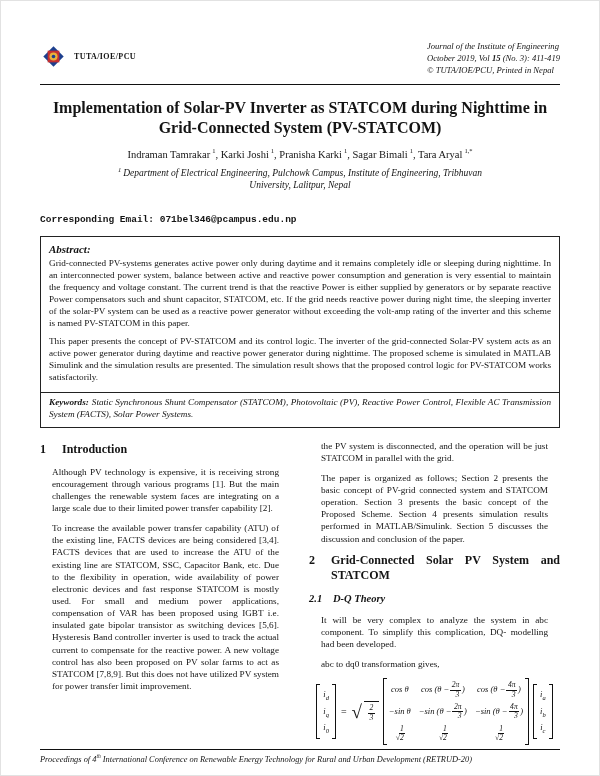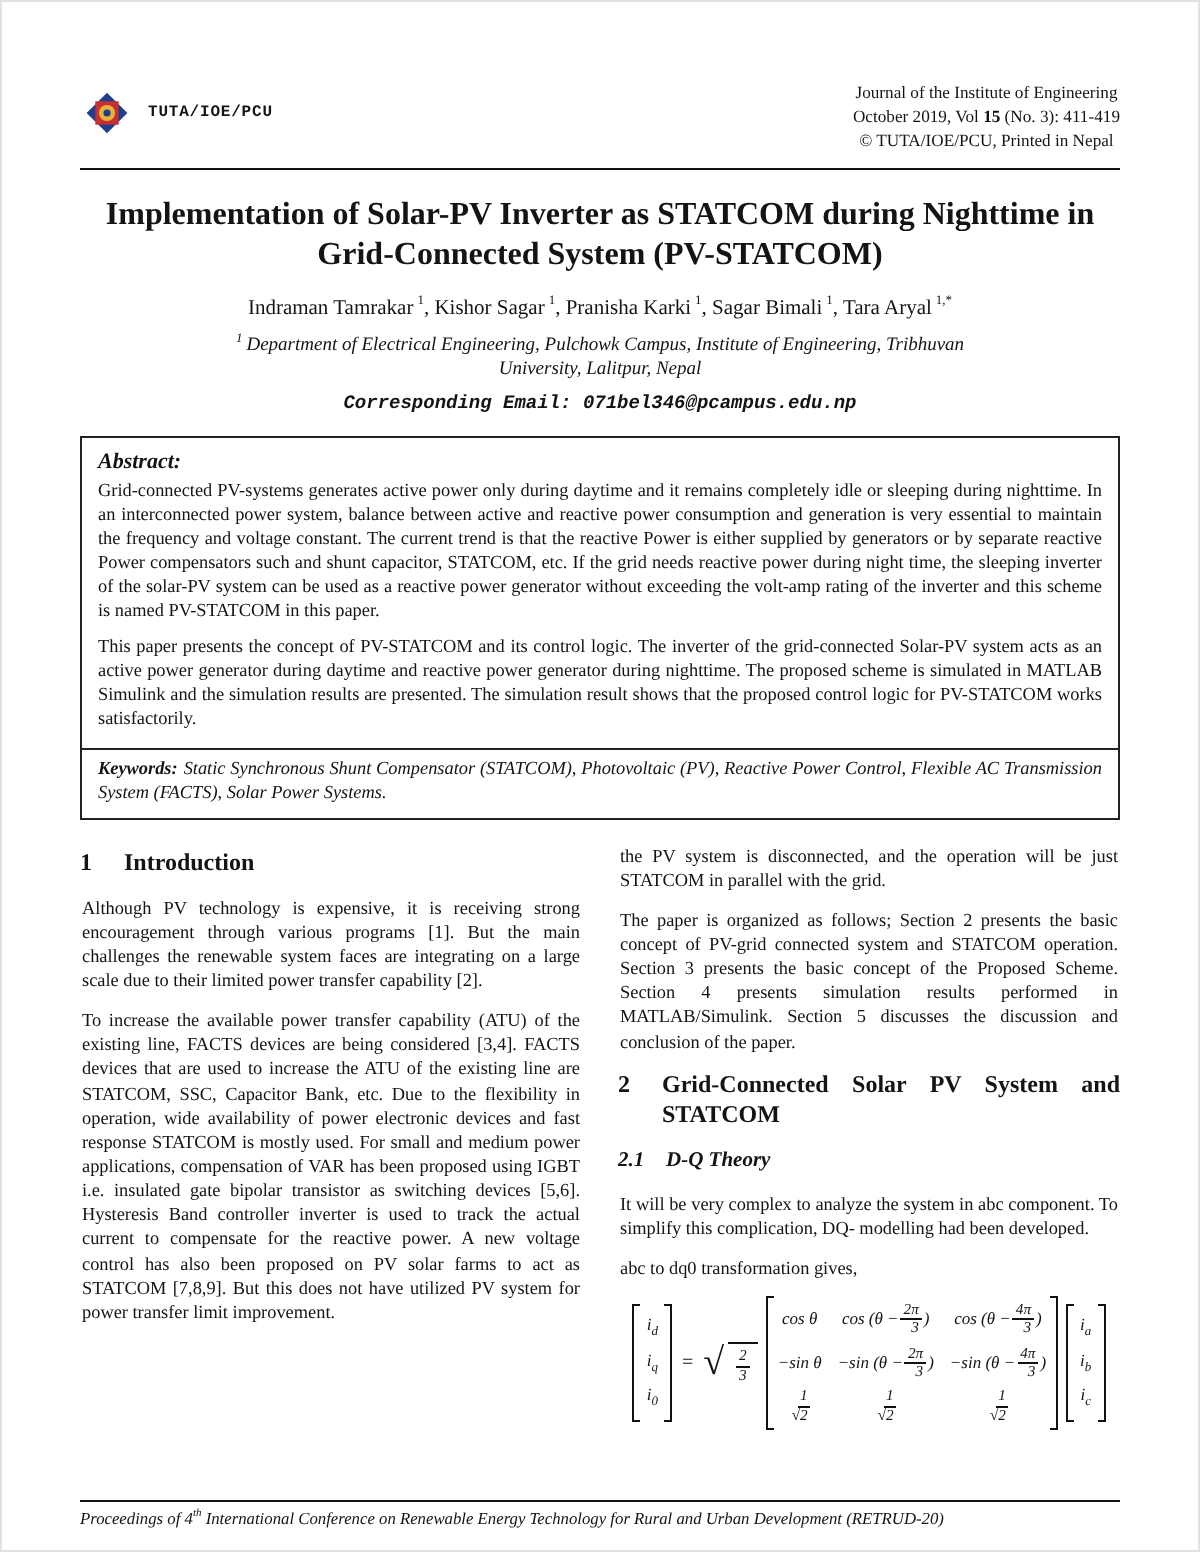--- a/index.html
+++ b/index.html
@@ -13,45 +13,45 @@
     padding: 40px 39px 0;
     font-family: "Liberation Serif", serif;
     color: #141414;
     overflow: hidden;
   }
 
   
   .hdr { display: flex; justify-content: space-between; align-items: flex-start; }
   .logo-block { display: flex; align-items: center; gap: 7px; padding-top: 2px; }
   .logo { width: 27px; height: 27px; }
-  .logo-text { font-family: Liberation Mono, monospace; font-size: 8px; font-weight: bold; letter-spacing: .4px; }
-  .journal-info { text-align: center; font-size: 8.6px; line-height: 1.38; }
+  .logo-text { font-family: Liberation Serif, serif; font-size: 8px; font-weight: bold; letter-spacing: .4px; }
+  .journal-info { text-align: left; font-style: italic; font-size: 8.6px; line-height: 1.38; }
   .journal-info .b { font-weight: bold; }
   .header-rule { border: none; border-top: 1.3px solid #111; margin: 7px 0 0; }
 
   
   .title { font-size: 16px; font-weight: bold; text-align: center; margin: 13px 12px 0; line-height: 1.3; }
   .authors { text-align: center; font-size: 10.5px; margin-top: 8px; }
   .authors sup { font-size: 6.5px; margin-left: 2px; }
   .affiliation { text-align: center; font-style: italic; font-size: 9.5px; margin: 6px 70px 0; line-height: 1.32; }
   .affiliation sup { font-size: 6.5px; margin-right: 2px; }
-  .email { text-align: center; font-family: "Liberation Mono", monospace; font-weight: bold; font-size: 9.5px; margin-top: 4px; font-style: italic; }
+  .email { text-align: left; font-family: "Liberation Mono", monospace; font-weight: bold; font-size: 9.5px; margin-top: 22px; }
 
   
   .abstract-box { border: 1.1px solid #222; margin-top: 11px; font-size: 9.2px; line-height: 1.3; text-align: justify; }
   .abstract-inner { padding: 5px 8px 2px; }
   .abstract-label { font-weight: bold; font-style: italic; font-size: 11px; display: block; margin-bottom: 2px; }
   .abstract-box p { margin: 0 0 6px; }
   .keywords { border-top: 1.1px solid #222; padding: 4px 8px 6px; font-style: italic; }
   .kw-label { font-weight: bold; margin-right: 3px; }
 
   
   .columns { display: flex; gap: 18px; margin-top: 12px; }
   .col { width: 252px; font-size: 9.2px; line-height: 1.32; text-align: justify; }
-  .col p { margin: 0 1px 8px; }
+  .col p { margin: 0 12px 8px; }
   h2.sec { display: flex; font-size: 12px; font-weight: bold; margin: 2px 0 9px; line-height: 1.25; }
   h2.sec .sec-num { width: 22px; flex: none; }
   h2.sec .sec-title { flex: 1; }
   h3.subsec { display: flex; font-size: 10.5px; font-weight: bold; font-style: italic; margin: 3px 0 8px; }
   h3.subsec .sec-num { width: 24px; flex: none; }
   .mt { margin-top: 12px; }
 
   
   .equation { display: flex; align-items: center; justify-content: center; gap: 4px; margin: 8px 0 6px; font-style: italic; font-size: 8.5px; }
   .brk { position: relative; padding: 3px 6px; }
@@ -97,21 +97,21 @@
       <div><span>October 2019, Vol </span><span class="b">15</span><span> (No. 3): 411-419</span></div>
       <div>© TUTA/IOE/PCU, Printed in Nepal</div>
     </div>
   </div>
   <hr class="header-rule">
 
   <h1 class="title">Implementation of Solar-PV Inverter as STATCOM during Nighttime in Grid-Connected System (PV-STATCOM)</h1>
 
   <div class="authors">
     <span><span>Indraman Tamrakar</span><sup>1</sup><span>, </span></span>
-    <span><span>Kishor Sagar</span><sup>1</sup><span>, </span></span>
+    <span><span>Karki Joshi</span><sup>1</sup><span>, </span></span>
     <span><span>Pranisha Karki</span><sup>1</sup><span>, </span></span>
     <span><span>Sagar Bimali</span><sup>1</sup><span>, </span></span>
     <span><span>Tara Aryal</span><sup>1,*</sup><span></span></span>
   </div>
 
   <div class="affiliation">
     <sup>1</sup><span>Department of Electrical Engineering, Pulchowk Campus, Institute of Engineering, Tribhuvan University, Lalitpur, Nepal</span>
   </div>
 
   <div class="email">Corresponding Email: 071bel346@pcampus.edu.np</div>

